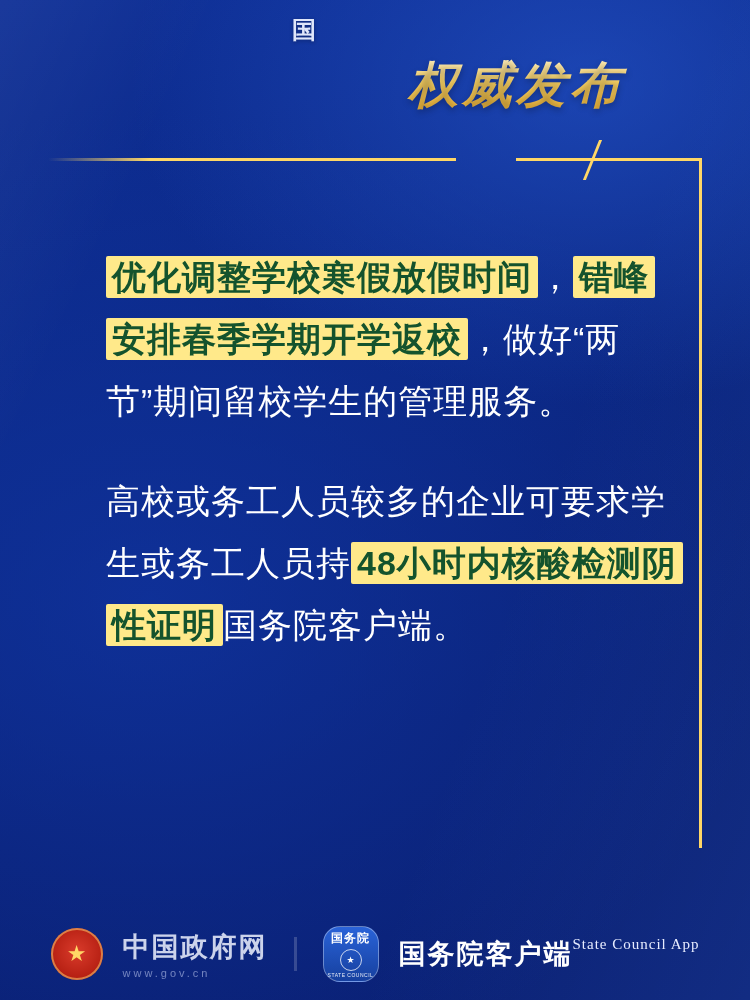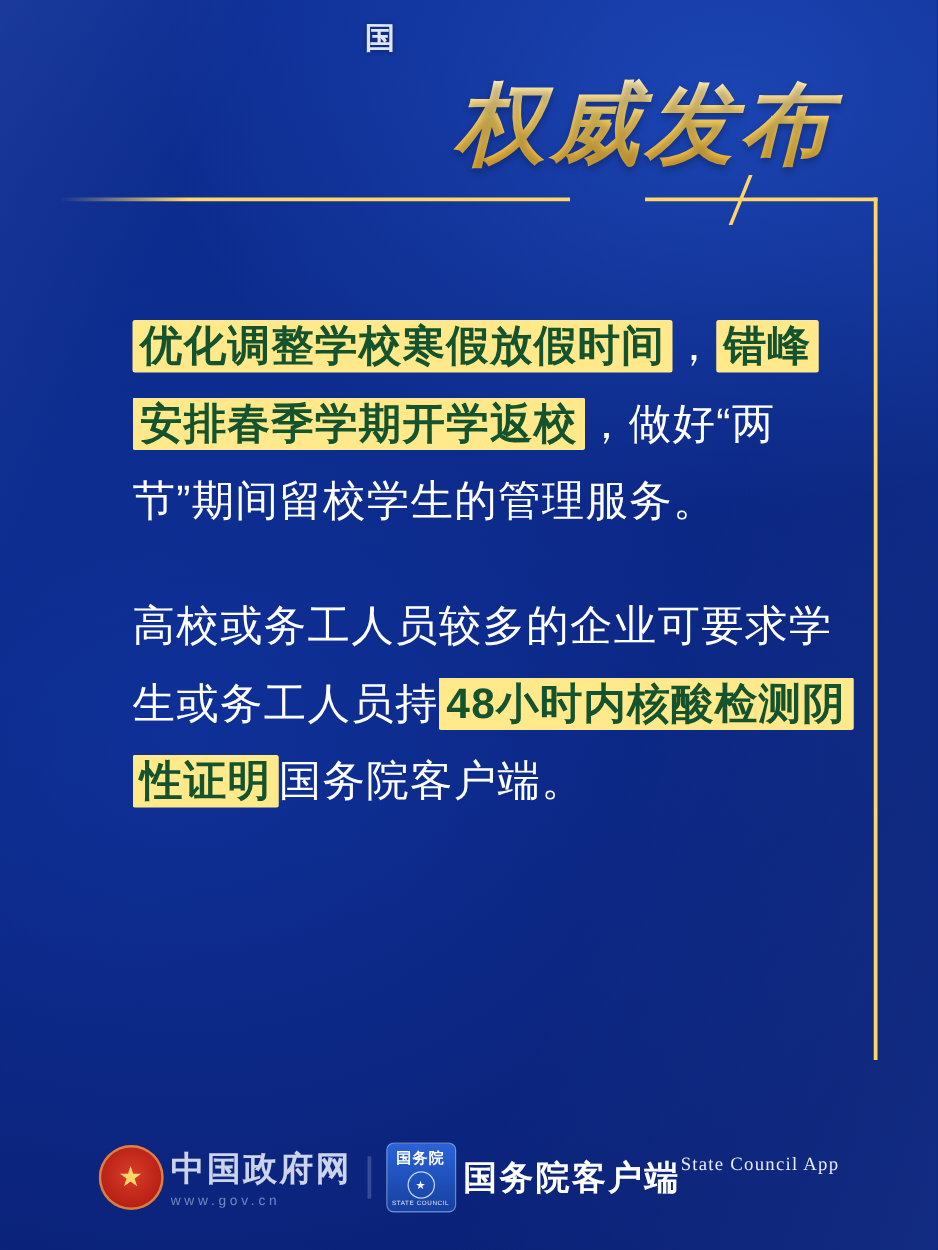--- a/index.html
+++ b/index.html
@@ -58,21 +58,21 @@
     letter-spacing: 5px;
     color: #ffffff;
     font-weight: bold;
     margin-top: 6px;
     text-align: center;
     padding-left: 40px;
     text-shadow: 0 1px 5px rgba(0,0,0,0.35);
   }
   .header-title {
     margin-top: 6px;
-    font-size: 72px;
+    font-size: 50px;
     font-weight: bold;
     font-style: italic;
     letter-spacing: 4px;
     color: #ffe9a8;
     background: linear-gradient(180deg, #fff6d8 0%, #ffd766 45%, #e8a92c 100%);
     -webkit-background-clip: text;
     background-clip: text;
     color: transparent;
     text-shadow: 0 3px 6px rgba(0,0,0,0.25);
     padding-left: 30px;
@@ -133,26 +133,26 @@
     padding: 2px 6px;
     border-radius: 2px;
     box-decoration-break: clone;
     -webkit-box-decoration-break: clone;
   }
 
   
   .footer {
     position: absolute;
     left: 0;
-    bottom: 30px;
+    bottom: 18px;
     width: 750px;
     display: flex;
     align-items: center;
     justify-content: center;
-    gap: 6px;
+    gap: 20px;
   }
   .gov-emblem {
     width: 52px;
     height: 52px;
     border-radius: 50%;
     background: radial-gradient(circle at 50% 45%, #d93b2b 0%, #b51f12 70%, #8d1109 100%);
     position: relative;
     box-shadow: 0 0 0 2px rgba(255,220,120,0.5) inset;
   }
   .gov-emblem::after {
@@ -186,21 +186,21 @@
   .divider-dot {
     width: 3px;
     height: 34px;
     background: rgba(255,255,255,0.18);
     margin: 0 6px;
   }
 
   .app-badge {
     width: 54px;
     height: 54px;
-    border-radius: 6px;
+    border-radius: 17px;
     background: linear-gradient(180deg, #2a63d8 0%, #16409f 100%);
     border: 1px solid rgba(255,255,255,0.35);
     display: flex;
     flex-direction: column;
     align-items: center;
     justify-content: center;
     color: #ffffff;
   }
   .app-badge-top { font-size: 12px; font-weight: bold; letter-spacing: 1px; }
   .app-badge-seal {

